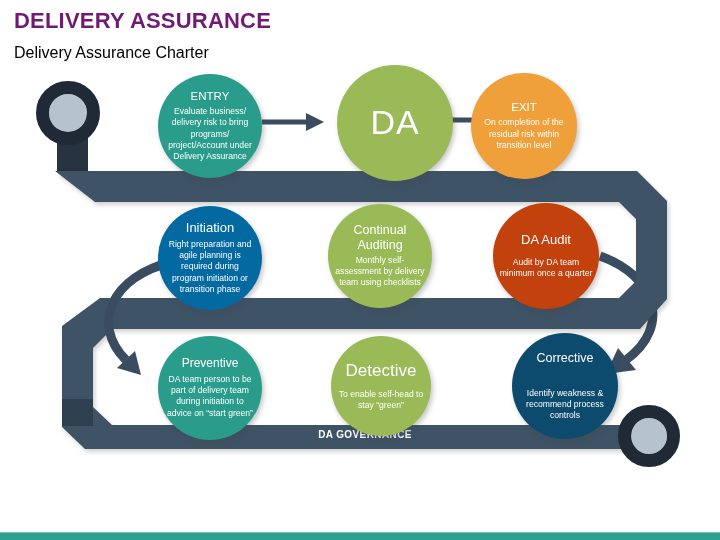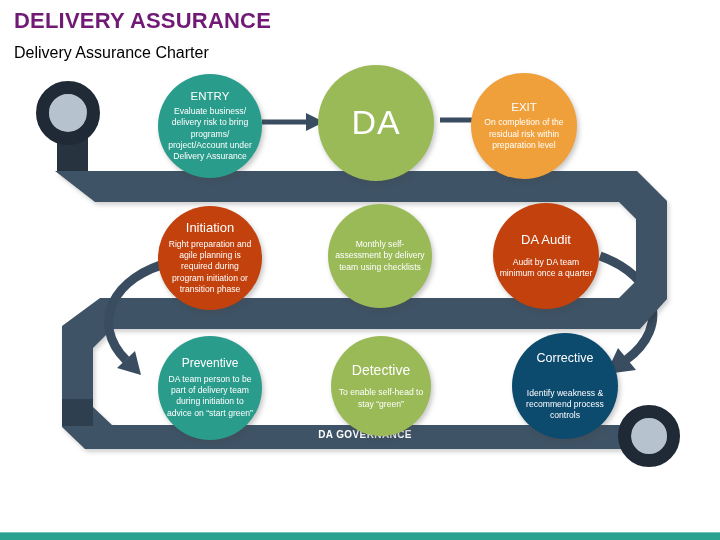--- a/index.html
+++ b/index.html
@@ -70,50 +70,51 @@
     </g>
   </svg>
 
   <div class="gov-label">DA GOVERNANCE</div>
 
   <div class="node" style="left: 158px; top: 74px; width: 104px; height: 104px; background-color: rgb(42, 156, 140);">
     <div class="node-title">ENTRY</div>
     <div class="node-body">Evaluate business/ delivery risk to bring programs/ project/Account under Delivery Assurance</div>
   </div>
 
-  <div class="node da-center" style="left: 318px; top: 65px; width: 116px; height: 116px; background-color: rgb(154, 186, 88);">
+  <div class="node da-center" style="left: 337px; top: 65px; width: 116px; height: 116px; background-color: rgb(154, 186, 88);">
     <div class="node-title">DA</div>
   </div>
 
   <div class="node" style="left: 471px; top: 73px; width: 106px; height: 106px; background-color: rgb(240, 160, 58);">
     <div class="node-title">EXIT</div>
-    <div class="node-body">On completion of the residual risk within preparation level</div>
+    <div class="node-body">On completion of the residual risk within transition level</div>
   </div>
 
-  <div class="node" style="left: 158px; top: 206px; width: 104px; height: 104px; background-color: #c2410c;">
+  <div class="node" style="left: 158px; top: 206px; width: 104px; height: 104px; background-color: #0369a1;">
     <div class="node-title" style="font-size:13px">Initiation</div>
     <div class="node-body">Right preparation and agile planning is required during program initiation or transition phase</div>
   </div>
 
   <div class="node" style="left: 328px; top: 204px; width: 104px; height: 104px; background-color: rgb(154, 186, 88);">
+    <div class="node-title" style="font-size:12.5px;width:70px;">Continual Auditing</div>
     <div class="node-body">Monthly self-assessment by delivery team using checklists</div>
   </div>
 
   <div class="node" style="left: 493px; top: 203px; width: 106px; height: 106px; background-color: #c2410c;">
     <div class="node-title" style="font-size:13px">DA Audit</div>
     <div class="node-body" style="margin-top:6px">Audit by DA team minimum once a quarter</div>
   </div>
 
   <div class="node" style="left: 158px; top: 336px; width: 104px; height: 104px; background-color: rgb(42, 156, 140);">
     <div class="node-title" style="font-size:12px">Preventive</div>
     <div class="node-body">DA team person to be part of delivery team during initiation to advice on “start green”</div>
   </div>
 
   <div class="node" style="left: 331px; top: 336px; width: 100px; height: 100px; background-color: rgb(154, 186, 88);">
-    <div class="node-title" style="font-size:14px">Detective</div>
+    <div class="node-title" style="font-size:17px">Detective</div>
     <div class="node-body" style="margin-top:6px">To enable self-head to stay “green”</div>
   </div>
 
   <div class="node" style="left: 512px; top: 333px; width: 106px; height: 106px; background-color: #0c4a6e; gap: 16px;">
     <div class="node-title" style="font-size:12.5px">Corrective</div>
     <div class="node-body" style="margin-top:4px">Identify weakness &amp; recommend process controls</div>
   </div>
 
   <div class="accent-bar" style="background-color: rgb(42, 161, 143);"></div>
 </div>

